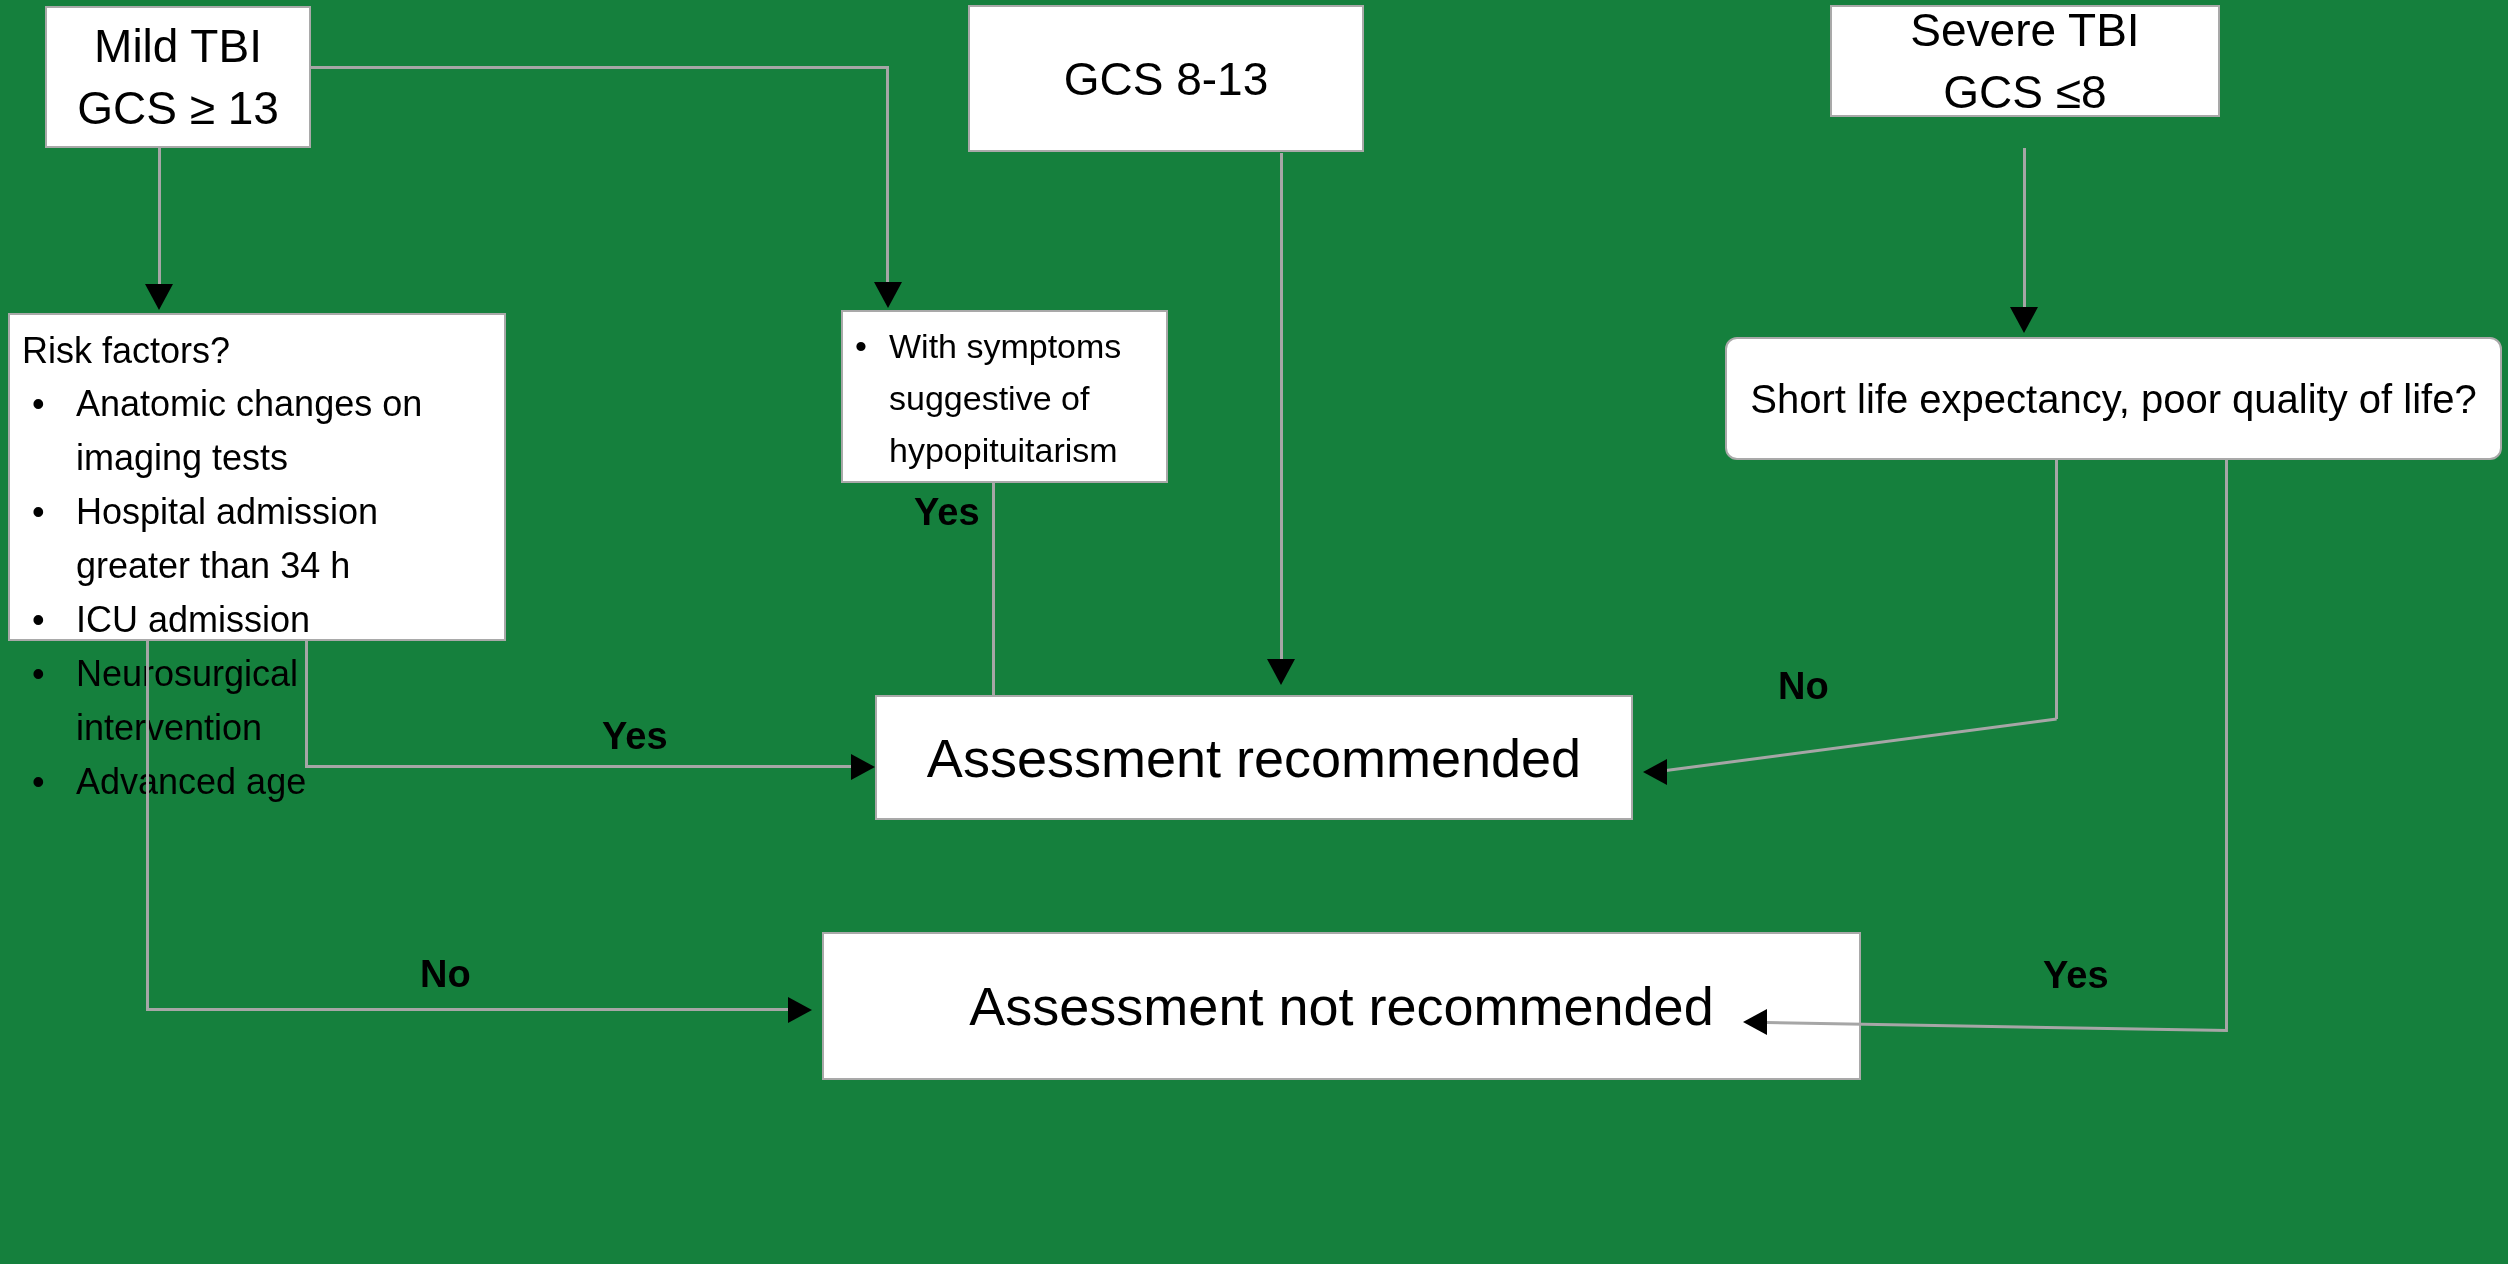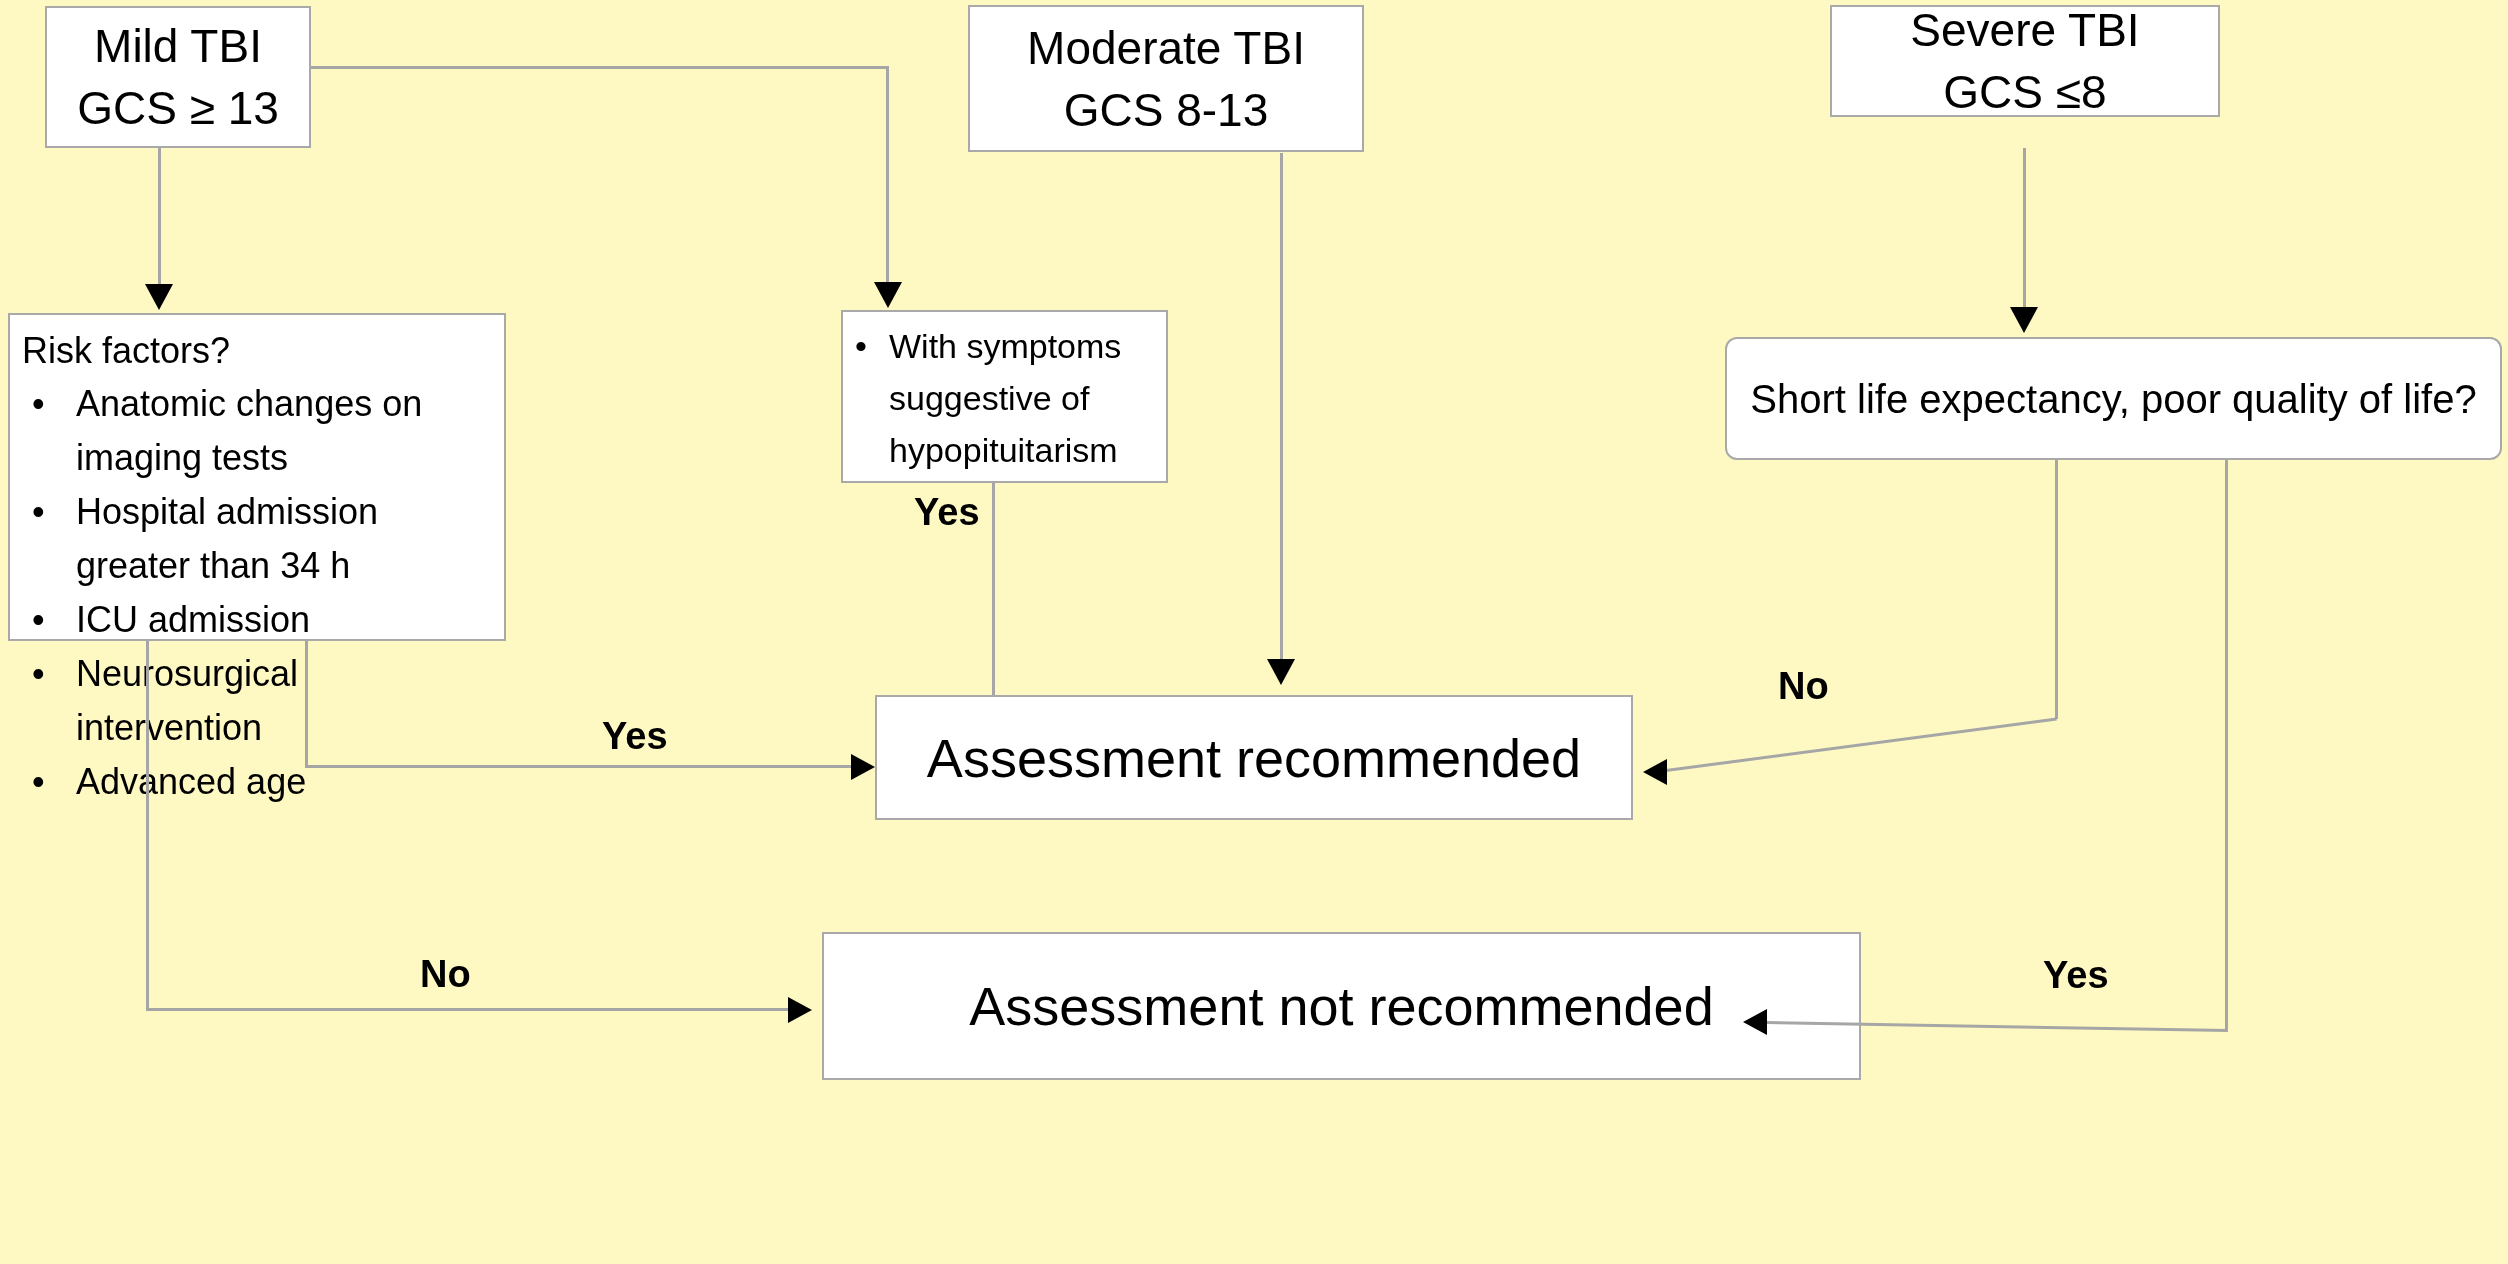--- a/index.html
+++ b/index.html
@@ -1,17 +1,17 @@
 <!DOCTYPE html>
 <html><head>
 <meta charset="utf-8">
 <style>
   html,body { margin:0; padding:0; background:#ffffff; }
   #canvas {
-    position:relative; width:2508px; height:1264px; background:#fef9c3;
+    position:relative; width:2508px; height:1264px; background:#15803d;
     font-family:"Liberation Sans", sans-serif; color:#000;
     overflow:hidden;
   }
 
   
   .box {
     position:absolute; background:#ffffff; border:2px solid #a9a9a9;
     box-sizing:border-box; color:#000;
   }
   .center2 { display:flex; flex-direction:column; align-items:center; justify-content:center; text-align:center; }
@@ -77,21 +77,20 @@
 <body>
 
 <div id="canvas">
 
   <div class="box center2" id="node-mild">
     <div>Mild TBI</div>
     <div>GCS ≥ 13</div>
   </div>
 
   <div class="box center2" id="node-moderate">
-    <div>Moderate TBI</div>
     <div>GCS 8-13</div>
   </div>
 
   <div class="box center2" id="node-severe">
     <div>Severe TBI</div>
     <div>GCS ≤8</div>
   </div>
 
   <div class="box" id="node-risk">
     <div class="risk-title">Risk factors?</div>

